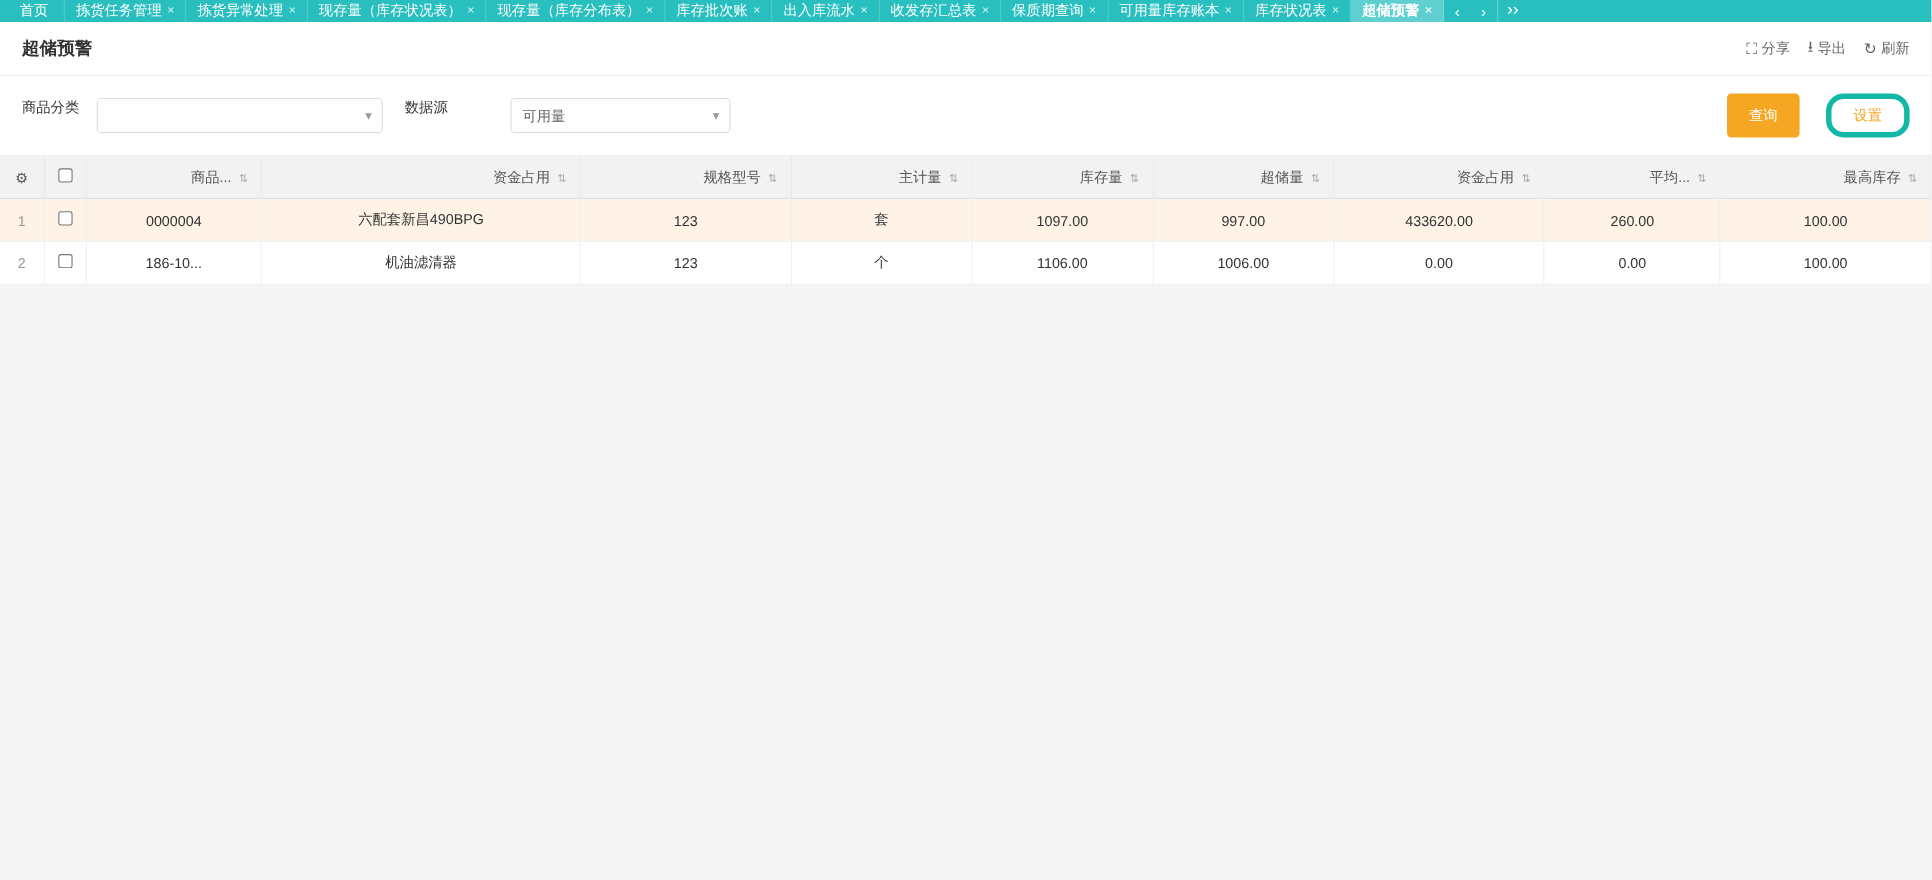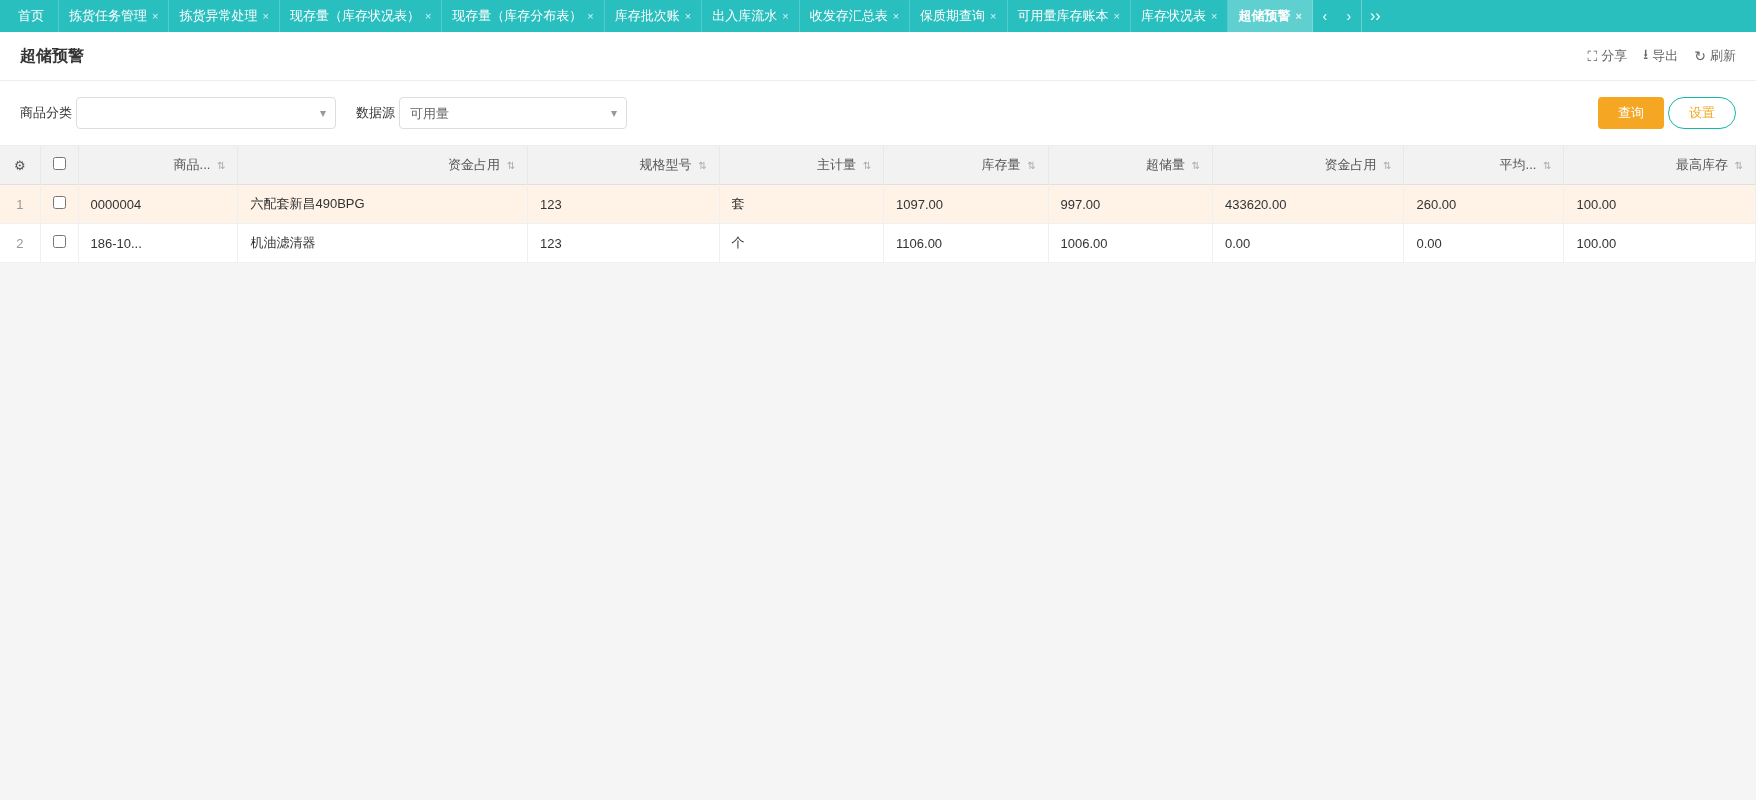--- a/index.html
+++ b/index.html
@@ -3,21 +3,21 @@
   <meta charset="utf-8">
   <style>
     * { box-sizing: border-box; margin: 0; padding: 0; }
     body { font-family: 'Microsoft YaHei', Arial, sans-serif; font-size: 13px; background: #f5f5f5; color: #333; }
 
     
     .top-nav {
       background: #2abfbf;
       display: flex;
       align-items: center;
-      height: 32px;
+      height: 20px;
       padding: 0 4px;
       overflow: hidden;
       position: relative;
     }
     .top-nav .nav-item {
       display: flex;
       align-items: center;
       padding: 0 10px;
       height: 36px;
       color: #fff;
@@ -90,22 +90,22 @@
     .filter-area {
       background: #fff;
       padding: 16px 20px;
       display: flex;
       align-items: center;
       gap: 20px;
       border-bottom: 1px solid #eee;
     }
     .filter-group {
       display: flex;
-      align-items: center;
-      gap: 4px;
+      align-items: flex-start;
+      gap: 16px;
     }
     .filter-label {
       color: #333;
       font-size: 13px;
       white-space: nowrap;
     }
     .filter-select {
       width: 260px;
       height: 32px;
       border: 1px solid #ddd;
@@ -128,35 +128,35 @@
       right: 10px;
       top: 50%;
       transform: translateY(-50%);
       color: #999;
       pointer-events: none;
       font-size: 12px;
     }
     .filter-actions {
       margin-left: auto;
       display: flex;
-      gap: 4px;
+      gap: 24px;
     }
     .btn-query {
       background: #f5a623;
       color: #fff;
       border: none;
       border-radius: 4px;
       padding: 6px 20px;
       cursor: pointer;
       font-size: 13px;
     }
     .btn-settings {
       background: #fff;
       color: #f5a623;
-      border: 1px solid #14b8a6;
+      border: 5px solid #14b8a6;
       border-radius: 16px;
       padding: 6px 20px;
       cursor: pointer;
       font-size: 13px;
     }
 
     
     .table-container {
       background: #fff;
       margin: 0;
@@ -186,20 +186,21 @@
     }
     tbody tr {
       border-bottom: 1px solid #f0f0f0;
     }
     tbody tr.highlighted { background: #fff3e8; }
     tbody td {
       padding: 10px 12px;
       color: #333;
       white-space: nowrap;
       border-right: 1px solid #f0f0f0;
+      text-align: center;
     }
     .row-num {
       text-align: center;
       color: #999;
       width: 40px;
     }
     .checkbox-cell {
       text-align: center;
       width: 36px;
     }
@@ -286,21 +287,21 @@
     <span class="filter-label">商品分类</span>
     <div class="filter-select-wrap">
       <select class="filter-select">
         <option value=""></option>
       </select>
     </div>
   </div>
   <div class="filter-group">
     <span class="filter-label">数据源</span>
     <div class="filter-select-wrap">
-      <select class="filter-select" style="width:228px;">
+      <select class="filter-select" style="width:200px;margin-left:41px;">
         <option value="可用量">可用量</option>
       </select>
     </div>
   </div>
   <div class="filter-actions">
     <button class="btn-query">查询</button>
     <button class="btn-settings">设置</button>
   </div>
 </div>
 

